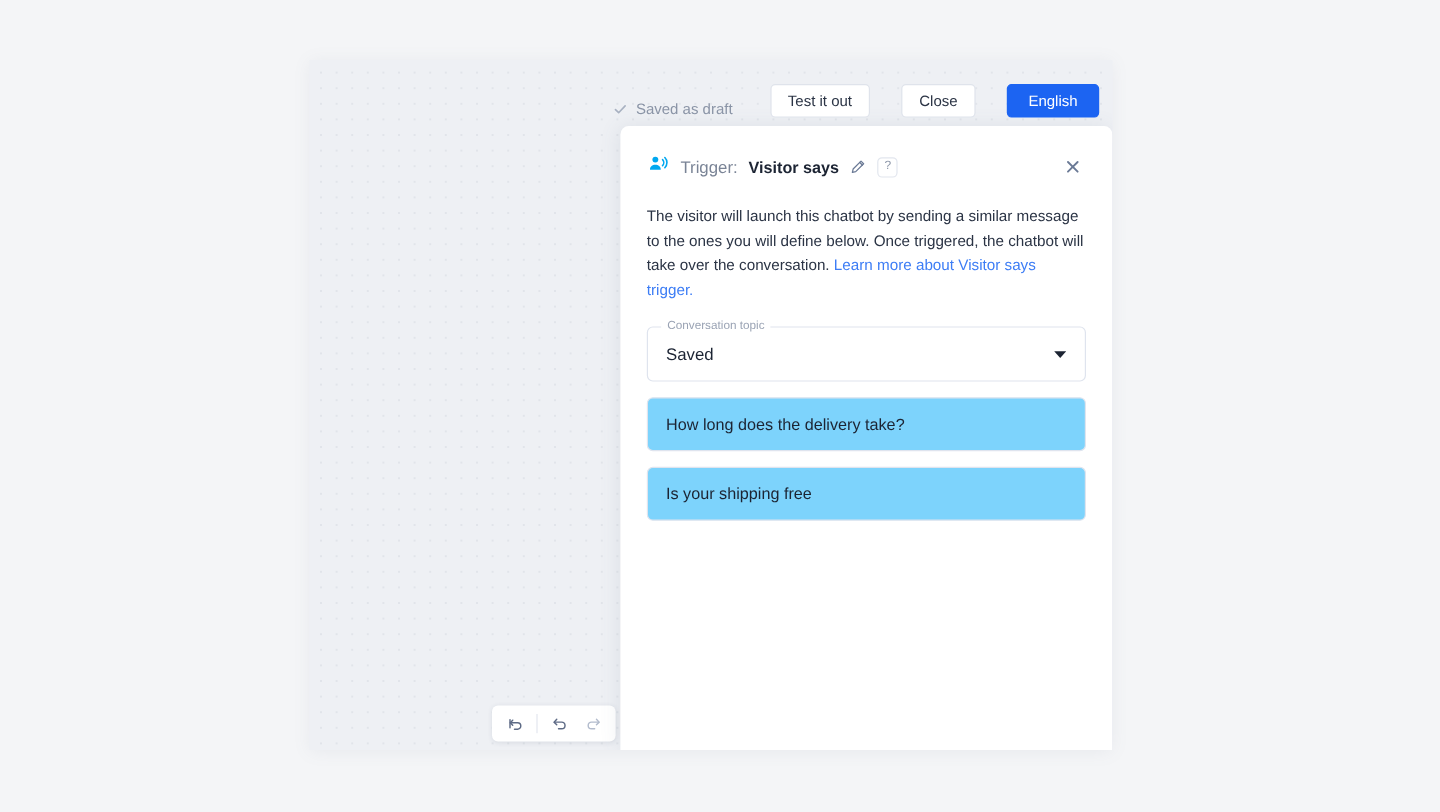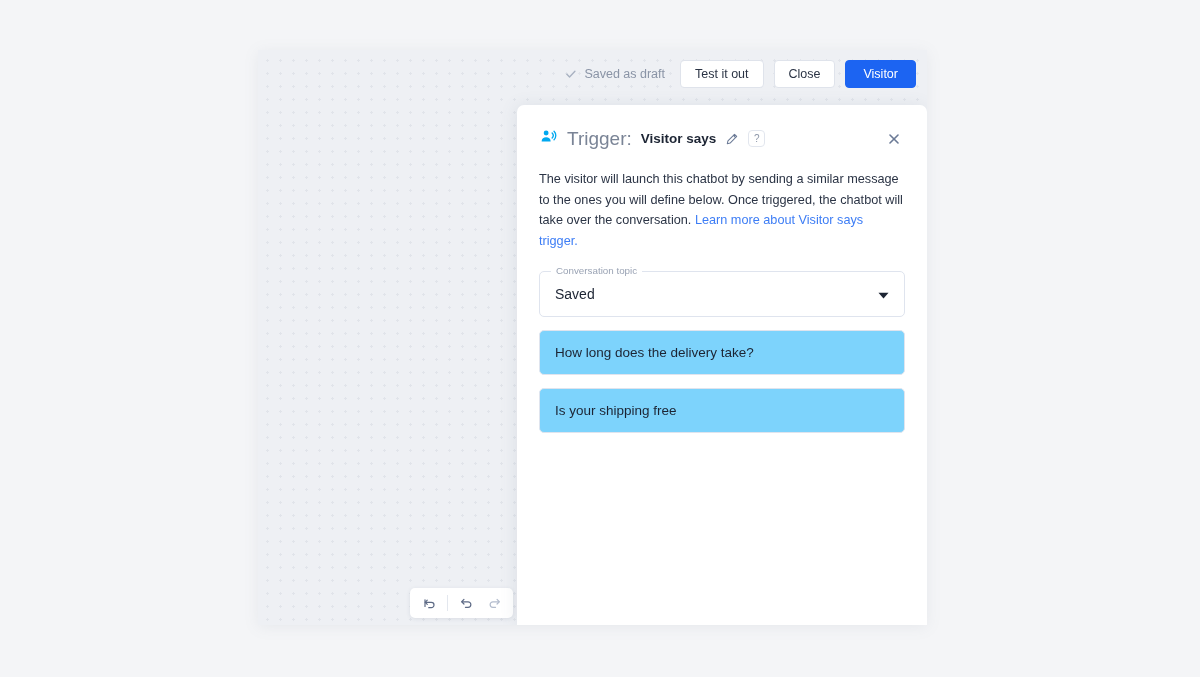--- a/index.html
+++ b/index.html
@@ -38,24 +38,24 @@
     background-position: 3px 4px;
   }
 
   
   .topbar {
     position: absolute;
     left: 0; top: 0;
     width: 669px;
     height: 48px;
     display: flex;
-    align-items: center;
+    align-items: flex-end;
     justify-content: flex-end;
     padding-right: 11px;
-    gap: 10px;
+    gap: 26px;
     z-index: 25;
   }
 
   .saved-draft {
     display: flex;
     align-items: center;
     gap: 7px;
     color: #8a94a6;
     font-size: 12.5px;
     margin-right: 5px;
@@ -200,21 +200,21 @@
     z-index: 20;
   }
 
   .panel-header {
     display: flex;
     align-items: center;
     padding: 22px 22px 0 22px;
     gap: 9px;
   }
   .panel-header .trig-label {
-    font-size: 19px;
+    font-size: 14px;
     color: #7a8496;
   }
   .panel-header .trig-value {
     font-size: 13.5px;
     color: #1c2433;
     font-weight: bold;
   }
   .icon-btn {
     display: flex;
     align-items: center;
@@ -380,21 +380,21 @@
 
   <div class="topbar">
     <div class="saved-draft">
       <svg class="check" viewBox="0 0 14 14" fill="none" stroke="#a8b1c1" stroke-width="1.6" stroke-linecap="round" stroke-linejoin="round">
         <path d="M2.2 7.4 5.3 10.4 11.6 3.8"></path>
       </svg>
       <span>Saved as draft</span>
     </div>
     <div class="btn">Test it out</div>
     <div class="btn">Close</div>
-    <div class="btn btn-primary">Visitor</div>
+    <div class="btn btn-primary">English</div>
   </div>
 
   <div class="panel">
 
     <div class="panel-header">
       <span>
         <svg width="19" height="19" viewBox="0 0 24 24" fill="#00a8f0">
           <circle cx="9" cy="7.6" r="3.1"></circle>
           <path d="M3.3 18.2c0-3.1 2.6-5.1 5.7-5.1s5.7 2 5.7 5.1z"></path>
           <path d="M16.6 7.6a4.6 4.6 0 0 1 0 6.3" stroke="#00a8f0" stroke-width="1.7" fill="none" stroke-linecap="round"></path>

